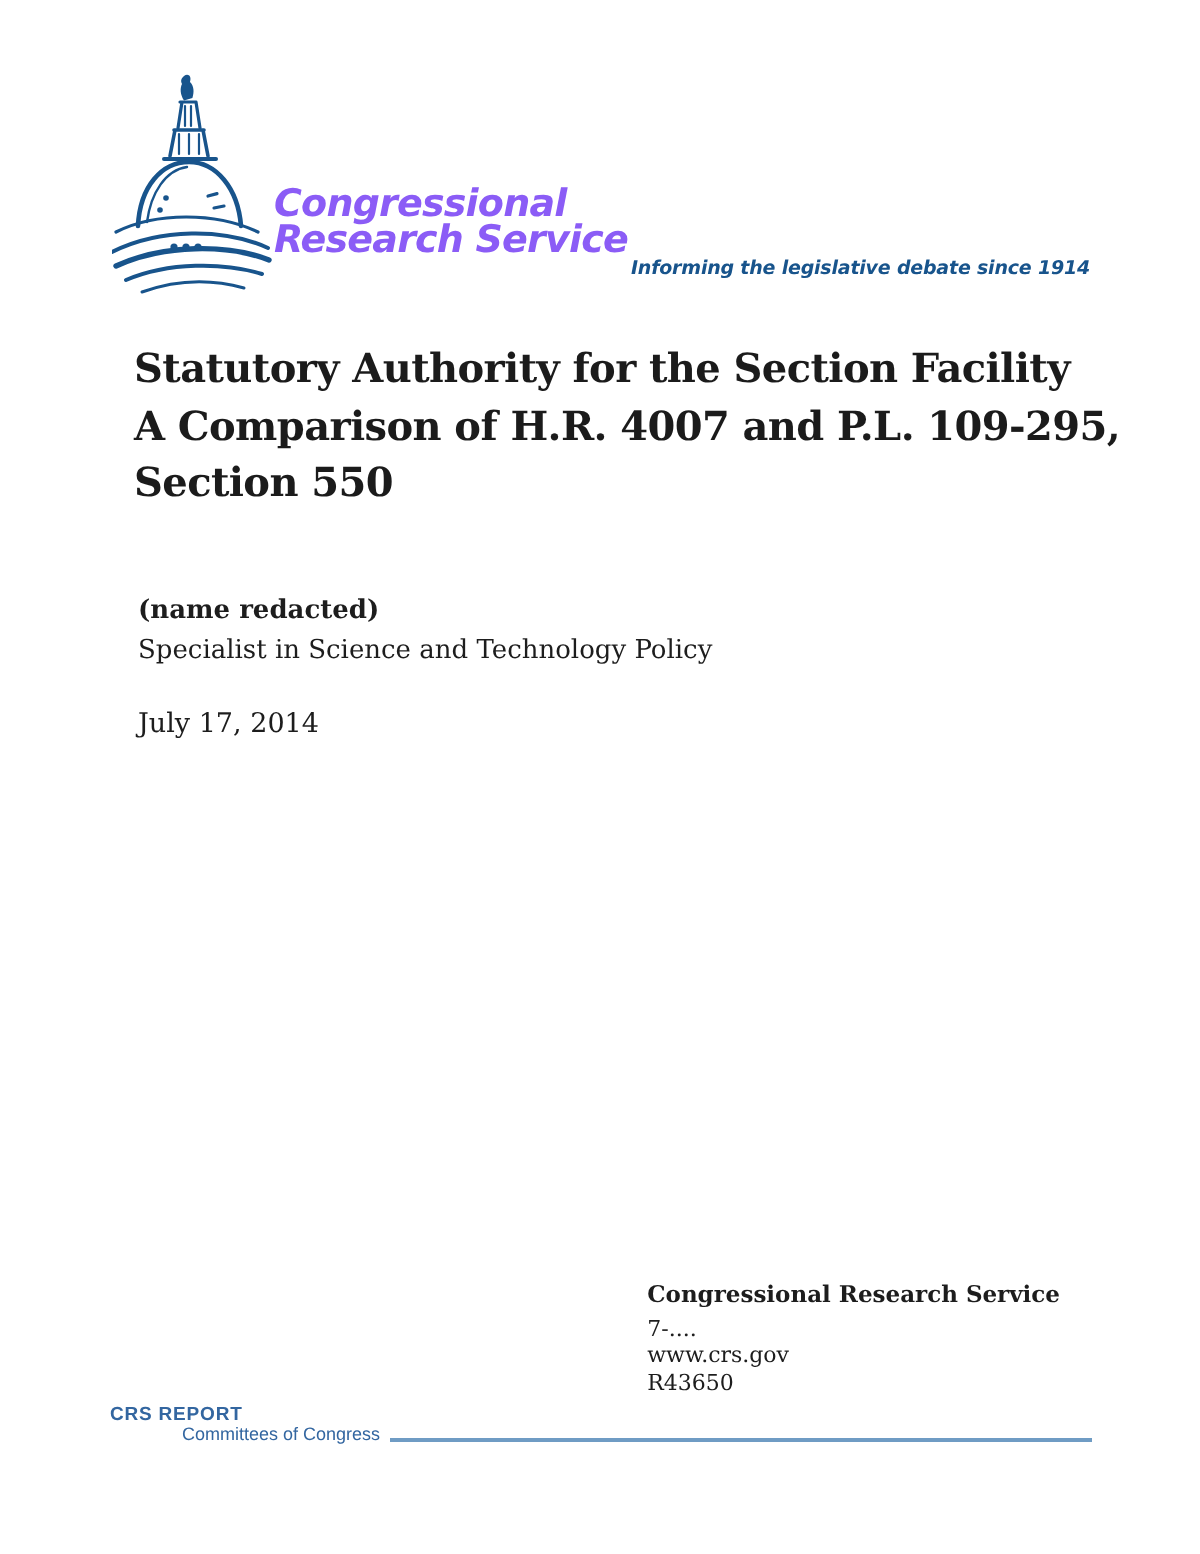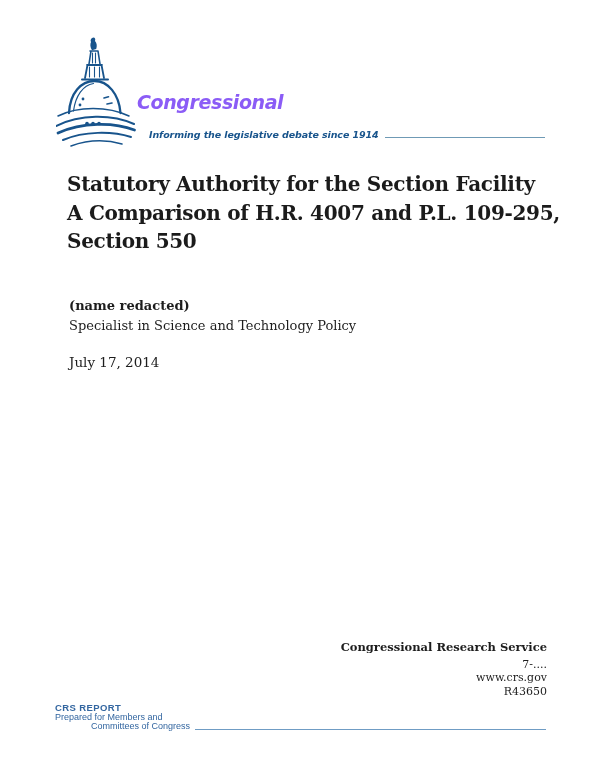--- a/index.html
+++ b/index.html
@@ -38,20 +38,21 @@
     white-space: nowrap;
   }
   .tagline-row {
     position: absolute;
     left: 149px;
     right: 55px;
     top: 129px;
     display: flex;
     align-items: flex-end;
     gap: 6px;
+    flex-direction: column;
   }
   .tagline {
     color: #18548C;
     font-family: "DejaVu Sans", sans-serif;
     font-weight: bold;
     font-style: italic;
     font-size: 9.5px;
     letter-spacing: -0.1px;
     white-space: nowrap;
   }
@@ -82,23 +83,23 @@
     top: 298px;
     color: #1d1d1d;
   }
   .author-name { font-size: 13px; font-weight: bold; }
   .author-role { font-size: 13px; margin-top: 5px; }
   .report-date { font-size: 13.5px; margin-top: 21px; }
 
   
   .footer-right {
     position: absolute;
-    right: 53px;
+    right: 70px;
     top: 641px;
-    text-align: right;
+    text-align: left;
     color: #1d1d1d;
     font-size: 11px;
     line-height: 13.5px;
   }
   .footer-org { font-size: 11.5px; font-weight: bold; margin-bottom: 3px; }
 
   
   .footer-left {
     position: absolute;
     left: 55px;
@@ -158,20 +159,21 @@
       <path d="M15 110 C33 103.5 50 103.5 66 108" stroke-width="1.5"></path>
 
       <circle cx="31" cy="87.5" r="1.8" fill="#18548C" stroke="none"></circle>
       <circle cx="37" cy="87.5" r="1.8" fill="#18548C" stroke="none"></circle>
       <circle cx="43" cy="87.5" r="1.8" fill="#18548C" stroke="none"></circle>
     </g>
   </svg>
 
   <div class="logo-text">
     <div>Congressional</div>
+    <div>Research Service</div>
   </div>
 
   <div class="tagline-row">
     <span class="tagline">Informing the legislative debate since 1914</span>
     <span class="header-rule"></span>
   </div>
 
   <div class="title-block">
     <div class="title-line">Statutory Authority for the Section Facility</div>
     <div class="title-line">A Comparison of H.R. 4007 and P.L. 109-295,</div>
@@ -186,20 +188,19 @@
 
   <div class="footer-right">
     <div class="footer-org">Congressional Research Service</div>
     <div>7-....</div>
     <div>www.crs.gov</div>
     <div>R43650</div>
   </div>
 
   <div class="footer-left">
     <div class="footer-label">CRS REPORT</div>
-    <div>Prepared for Members and</div>
     <div class="footer-line2-row">
       <span>Committees of Congress</span>
       <span class="footer-rule"></span>
     </div>
   </div>
 
 </div>
 
 </body></html>

